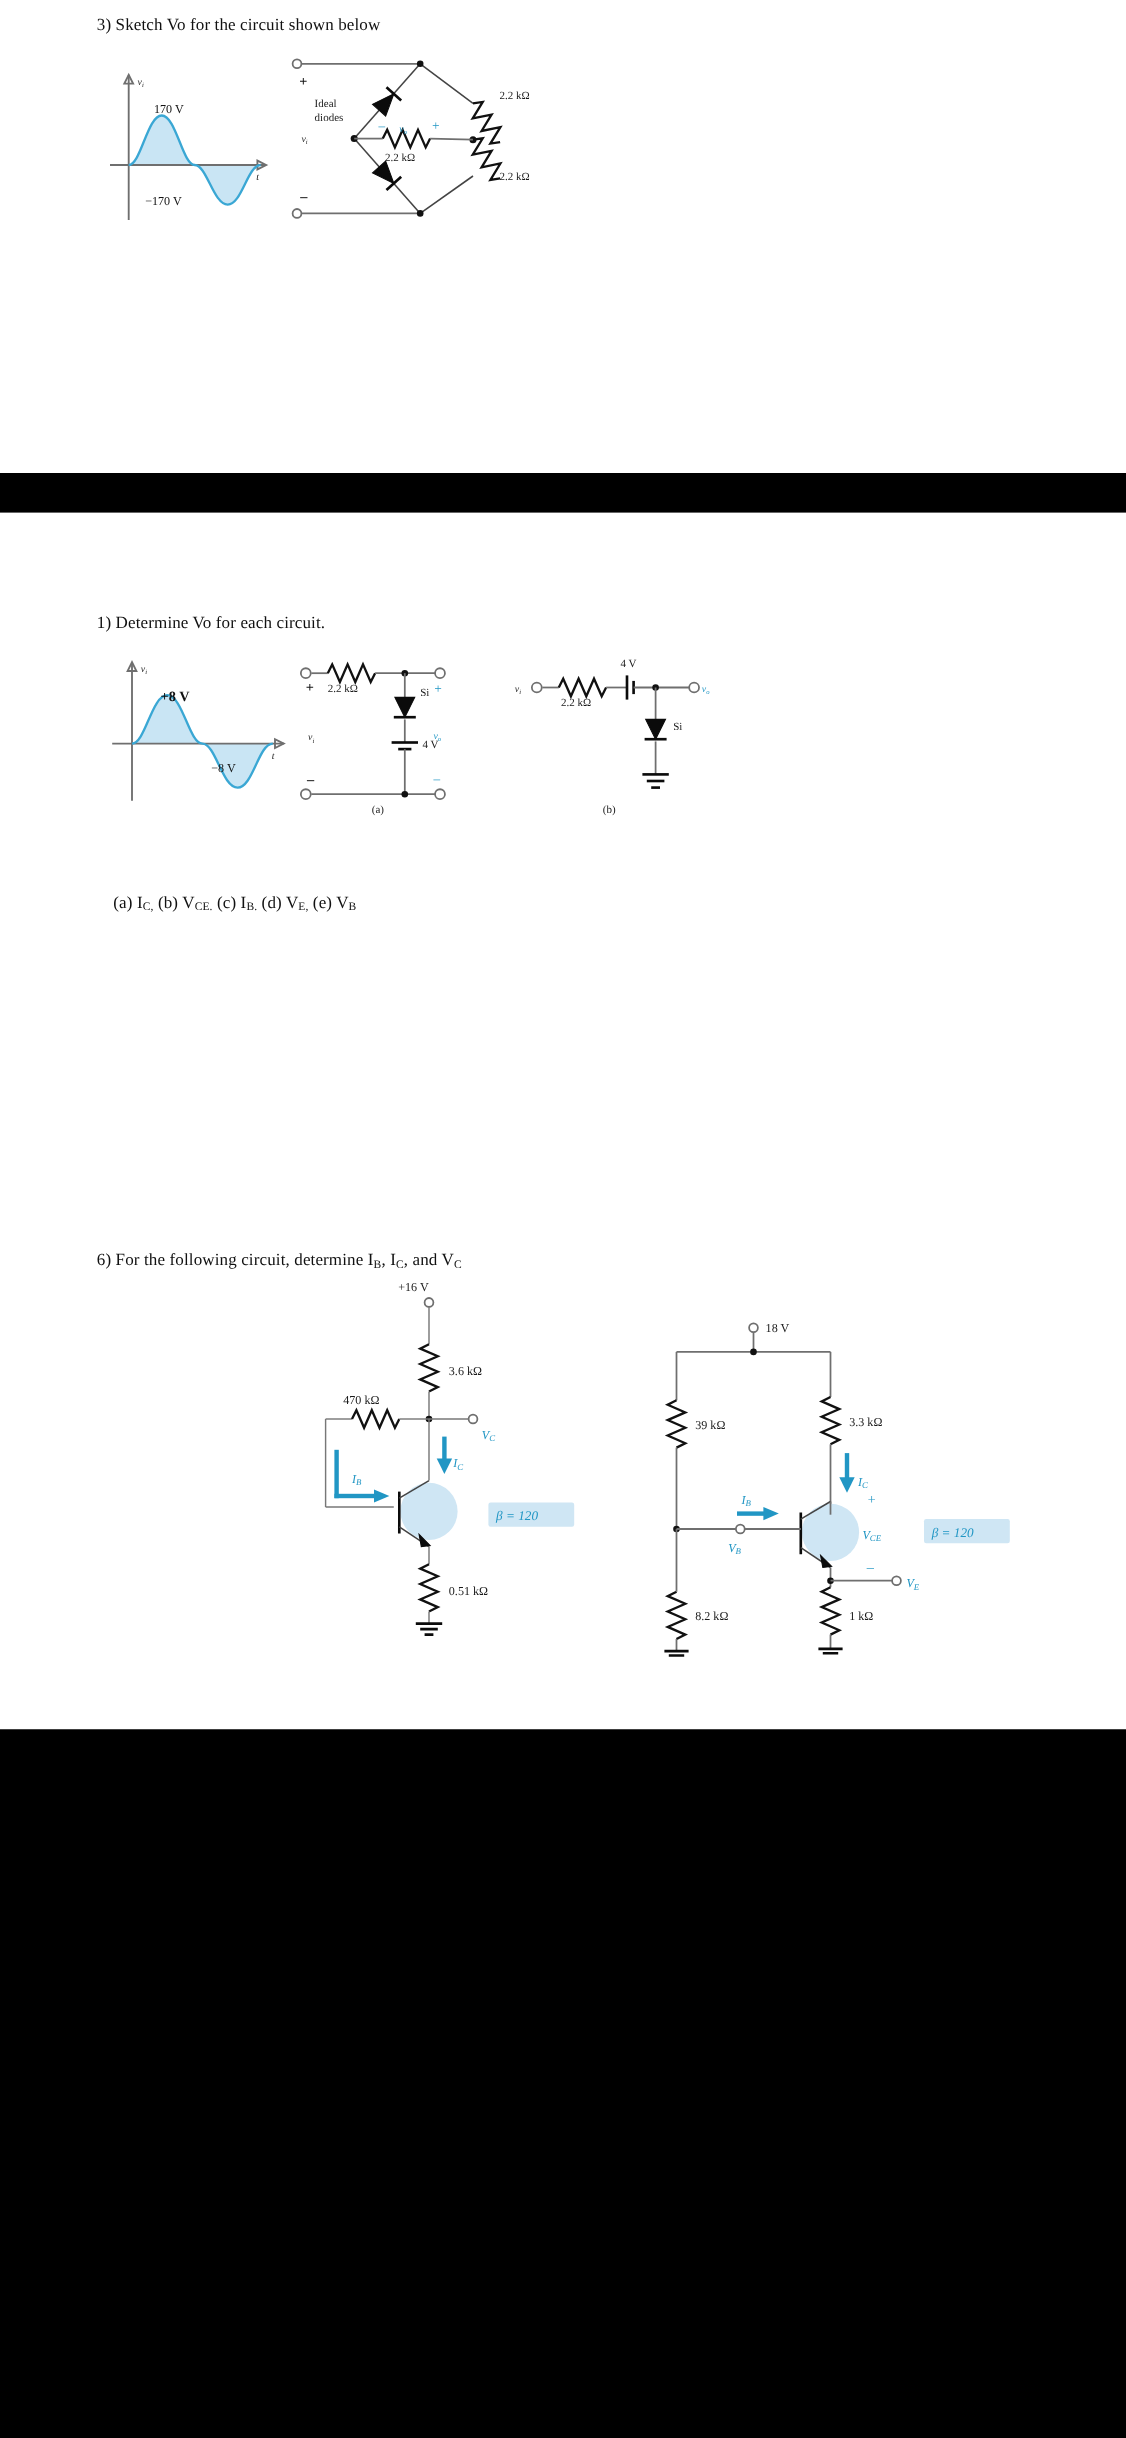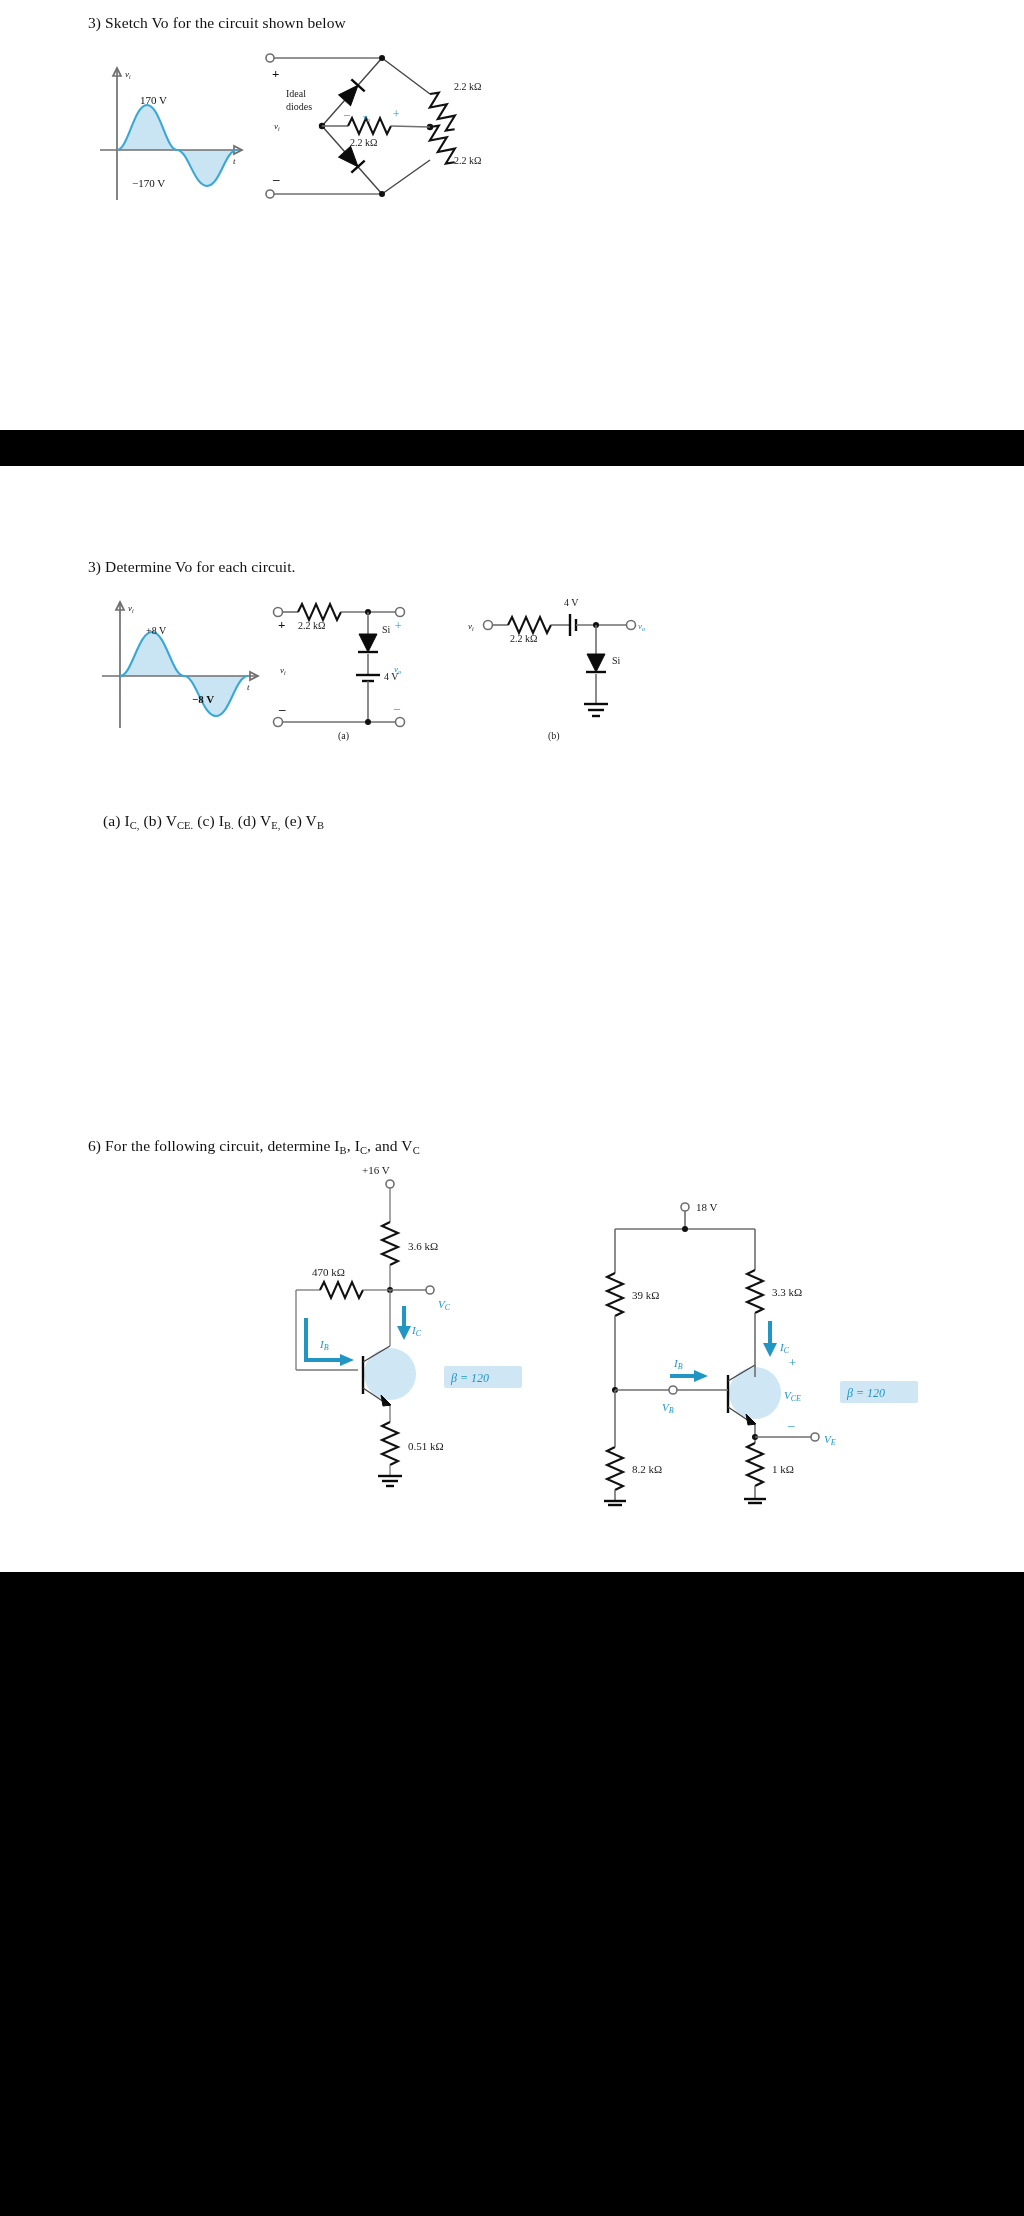--- a/index.html
+++ b/index.html
@@ -108,37 +108,37 @@
       <text class="lbl" x="88" y="96" font-size="10">2.2 kΩ</text>
       <text class="lbl" x="192" y="40" font-size="10">2.2 kΩ</text>
       <text class="lbl" x="192" y="114" font-size="10">2.2 kΩ</text>
     </svg>
   </div>
 
   <div class="band band1"></div>
 
   <div class="sheet sheet2"></div>
 
-  <div class="qtext" style="left:88px;top:558px;">3) Determine Vo for each circuit.</div>
+  <div class="qtext" style="left:88px;top:558px;">1) Determine Vo for each circuit.</div>
 
   <div class="fig" style="left:92px;top:596px;">
     <svg width="175" height="140" viewBox="0 0 175 140">
       <path class="sfill" d="M28,80 C40,80 46,36 60,36 C74,36 80,80 92,80 Z"></path>
       <path class="sfill" d="M92,80 C104,80 110,120 124,120 C138,120 143,80 156,80 Z"></path>
       <line class="axis" x1="28" y1="6" x2="28" y2="132"></line>
       <path class="axis" d="M28,6 l-4,8 h8 z" fill="#6f6f6f" stroke="none"></path>
       <line class="axis" x1="10" y1="80" x2="166" y2="80"></line>
       <path class="axis" d="M166,80 l-8,-4 v8 z" fill="#6f6f6f" stroke="none"></path>
       <path class="sine" d="M28,80 C40,80 46,36 60,36 C74,36 80,80 92,80 C104,80 110,120 124,120 C138,120 143,80 156,80"></path>
       <text class="lbl" x="36" y="15" font-size="9" font-style="italic">v<tspan font-size="6" dy="2">i</tspan></text>
       <text class="lbl" x="155" y="94" font-size="9" font-style="italic">t</text>
     </svg>
   </div>
-  <div style="position:absolute;left:146px;top:625px;font-size:10px;color:#111;font-family:'Liberation Serif',serif;">+8 V</div>
-  <div style="position:absolute;left:192px;top:693px;font-size:11px;color:#111;font-family:'Liberation Serif',serif;font-weight:bold;">−8 V</div>
+  <div style="position:absolute;left:146px;top:625px;font-size:13px;color:#111;font-family:'Liberation Serif',serif;font-weight:bold;">+8 V</div>
+  <div style="position:absolute;left:192px;top:693px;font-size:11px;color:#111;font-family:'Liberation Serif',serif;">−8 V</div>
 
   <div class="fig" style="left:270px;top:600px;">
     <svg width="160" height="140" viewBox="0 0 160 140">
       <circle class="ring" cx="8" cy="12" r="4.5"></circle>
       <line class="wire" x1="13" y1="12" x2="28" y2="12"></line>
       <path class="res" d="M28,12 l4,-8 l7,16 l7,-16 l7,16 l7,-16 l7,16 l4,-8"></path>
       <line class="wire" x1="71" y1="12" x2="130" y2="12"></line>
       <circle class="node" cx="98" cy="12" r="3"></circle>
       <circle class="ring" cx="130" cy="12" r="4.5"></circle>
       <line class="wire" x1="98" y1="12" x2="98" y2="34"></line>

